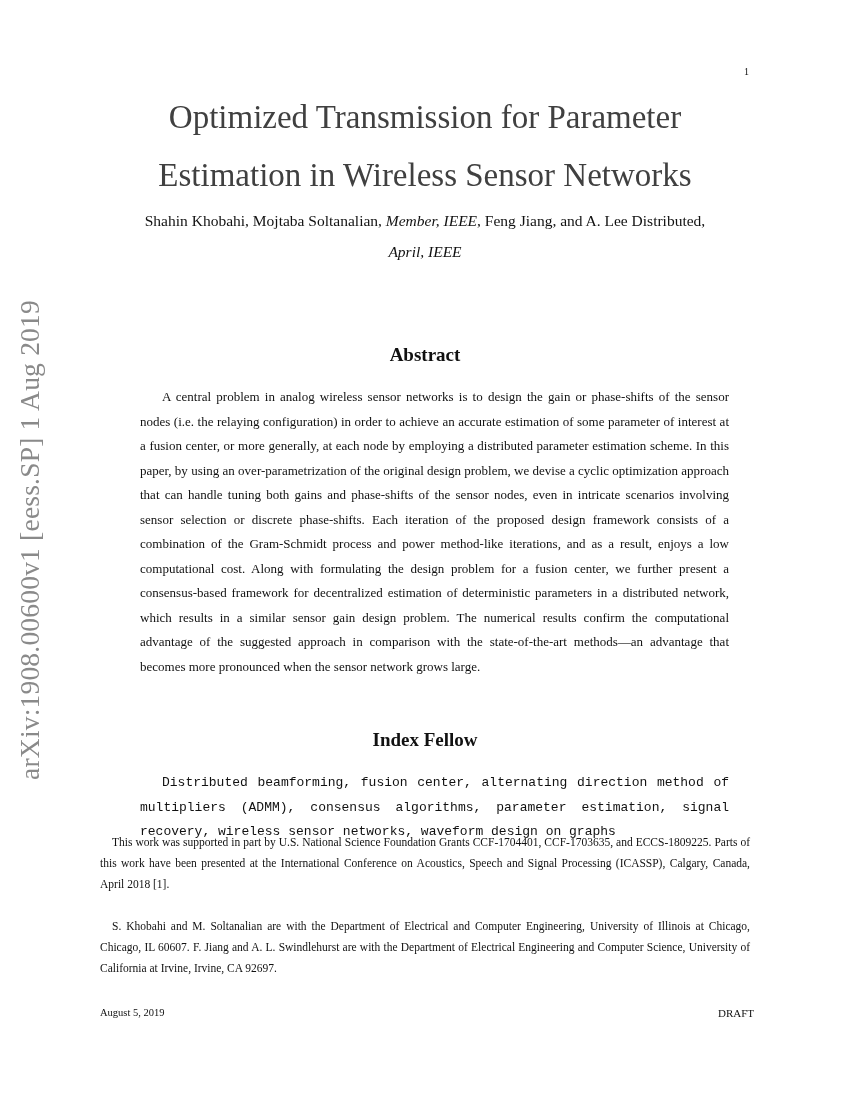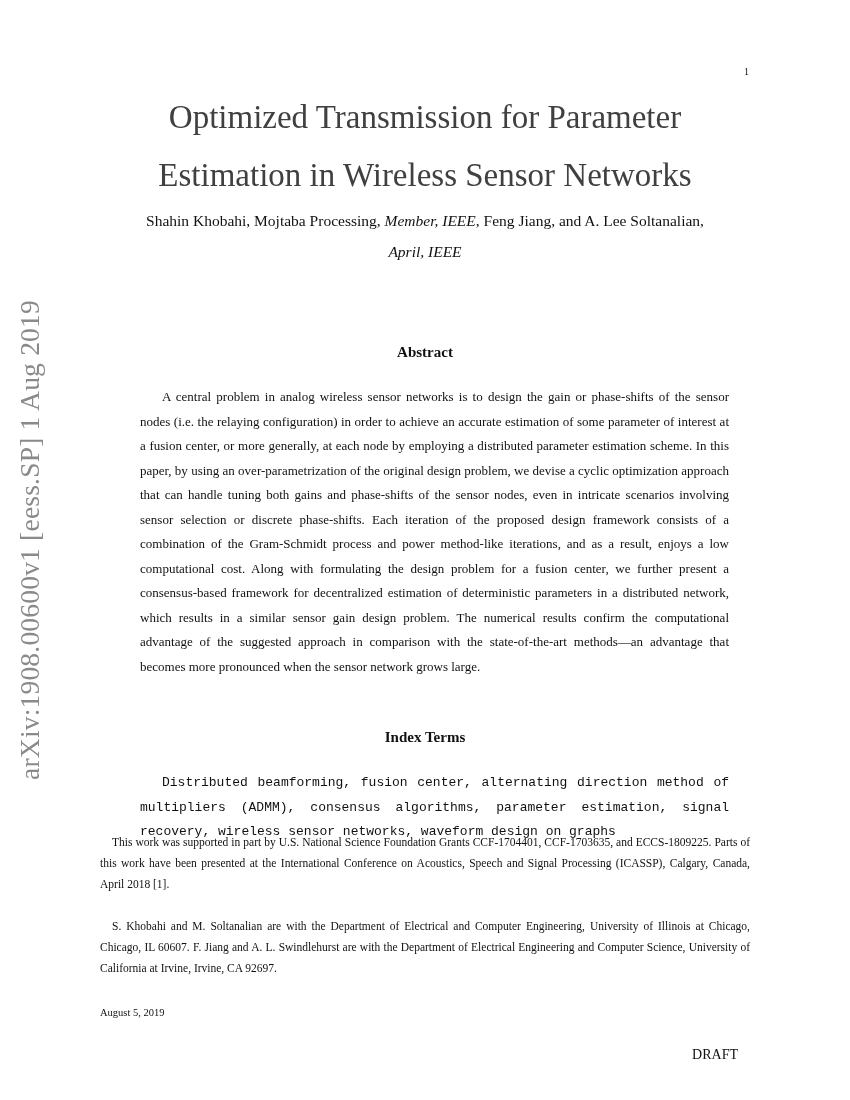--- a/index.html
+++ b/index.html
@@ -20,58 +20,58 @@
     .authors i { font-style: italic; }
     .arxiv-stamp {
       position: absolute; left: 30px; top: 540px;
       transform: translate(-50%, -50%) rotate(-90deg);
       transform-origin: center center;
       left: 30px;
       white-space: nowrap; font-size: 27.5px; color: #8a8a8a; letter-spacing: 0.2px;
     }
     .section-heading {
       position: absolute; left: 100px; width: 650px; text-align: center;
-      font-weight: bold; font-size: 15px;
+      font-weight: bold; font-size: 19px;
     }
     .abstract-heading { top: 344px; }
     .index-heading { top: 729px; }
     .body-text {
       position: absolute; left: 131px; width: 589px;
       font-size: 13px; line-height: 24.5px; text-align: justify;
       text-indent: 22px; margin: 9px;
     }
     .abstract-text { top: 376px; }
     .index-text { top: 762px; font-family: Liberation Mono, monospace; }
     .footnote {
       position: absolute; left: 100px; width: 650px;
       font-size: 11.5px; line-height: 21.2px; text-align: justify;
       text-indent: 12px; margin: 0;
     }
     .footnote-1 { top: 832px; }
     .footnote-2 { top: 916px; }
     .footer-date { position: absolute; top: 1007px; left: 100px; font-size: 10.5px; text-align: right; }
-    .footer-draft { position: absolute; top: 1007px; right: 112px; font-size: 14px; margin-top: 40px; }
+    .footer-draft { position: absolute; top: 1007px; right: 96px; font-size: 11px; }
   </style>
 </head>
 <body>
 
 <div class="page-number">1</div>
 
 <div class="arxiv-stamp">arXiv:1908.00600v1  [eess.SP]  1 Aug 2019</div>
 
 <h1 class="title">Optimized Transmission for Parameter Estimation in Wireless Sensor Networks</h1>
 
 <div class="authors">
-  <span>Shahin Khobahi, Mojtaba Processing, </span><i>Member, IEEE</i><span>, Feng Jiang, and A. Lee Soltanalian,</span><br>
+  <span>Shahin Khobahi, Mojtaba Soltanalian, </span><i>Member, IEEE</i><span>, Feng Jiang, and A. Lee Distributed,</span><br>
   <i>April, IEEE</i>
 </div>
 
 <div class="section-heading abstract-heading">Abstract</div>
 <p class="body-text abstract-text">A central problem in analog wireless sensor networks is to design the gain or phase-shifts of the sensor nodes (i.e. the relaying configuration) in order to achieve an accurate estimation of some parameter of interest at a fusion center, or more generally, at each node by employing a distributed parameter estimation scheme. In this paper, by using an over-parametrization of the original design problem, we devise a cyclic optimization approach that can handle tuning both gains and phase-shifts of the sensor nodes, even in intricate scenarios involving sensor selection or discrete phase-shifts. Each iteration of the proposed design framework consists of a combination of the Gram-Schmidt process and power method-like iterations, and as a result, enjoys a low computational cost. Along with formulating the design problem for a fusion center, we further present a consensus-based framework for decentralized estimation of deterministic parameters in a distributed network, which results in a similar sensor gain design problem. The numerical results confirm the computational advantage of the suggested approach in comparison with the state-of-the-art methods—an advantage that becomes more pronounced when the sensor network grows large.</p>
 
-<div class="section-heading index-heading">Index Terms</div>
+<div class="section-heading index-heading">Index Fellow</div>
 <p class="body-text index-text">Distributed beamforming, fusion center, alternating direction method of multipliers (ADMM), consensus algorithms, parameter estimation, signal recovery, wireless sensor networks, waveform design on graphs</p>
 
 <p class="footnote footnote-1">This work was supported in part by U.S. National Science Foundation Grants CCF-1704401, CCF-1703635, and ECCS-1809225. Parts of this work have been presented at the International Conference on Acoustics, Speech and Signal Processing (ICASSP), Calgary, Canada, April 2018 [1].</p>
 <p class="footnote footnote-2">S. Khobahi and M. Soltanalian are with the Department of Electrical and Computer Engineering, University of Illinois at Chicago, Chicago, IL 60607. F. Jiang and A. L. Swindlehurst are with the Department of Electrical Engineering and Computer Science, University of California at Irvine, Irvine, CA 92697.</p>
 
 <div class="footer-date">August 5, 2019</div>
 <div class="footer-draft">DRAFT</div>
 
 </body></html>

